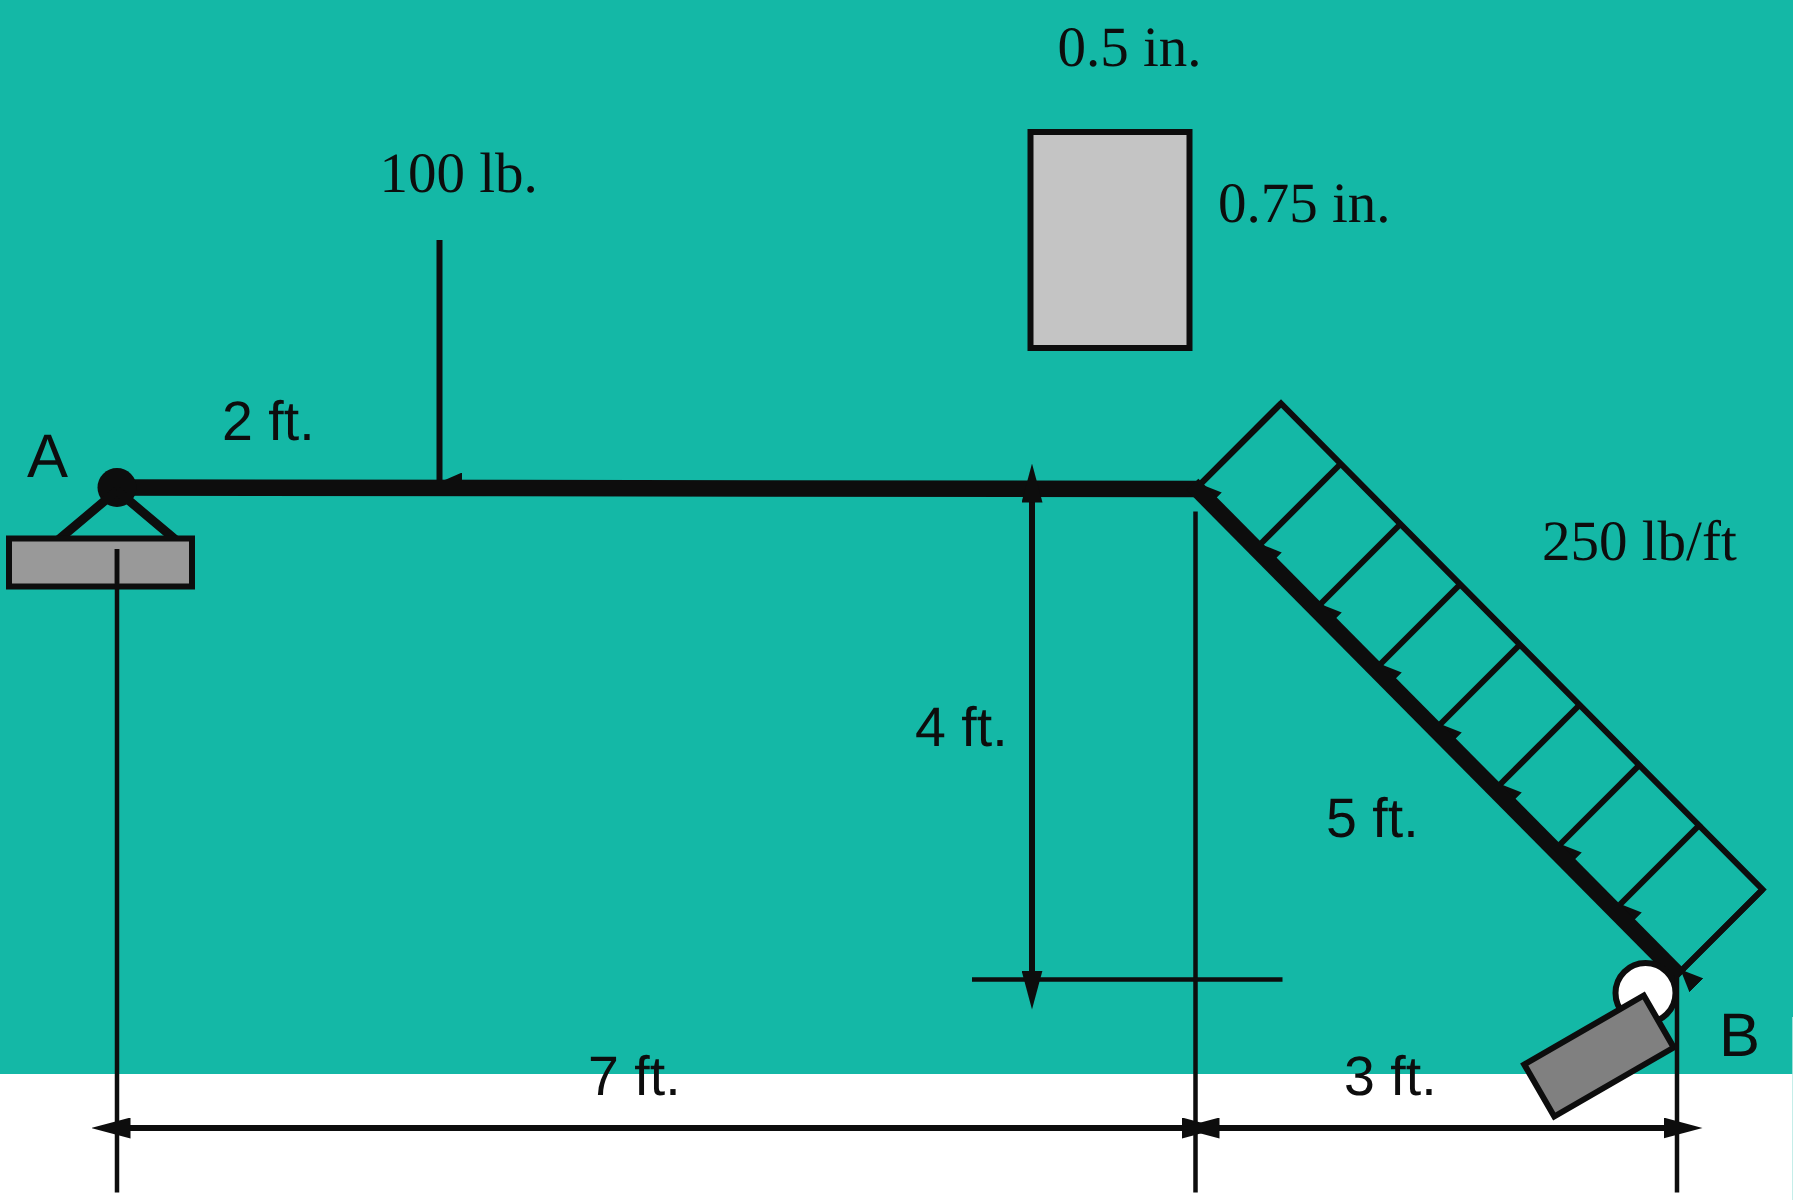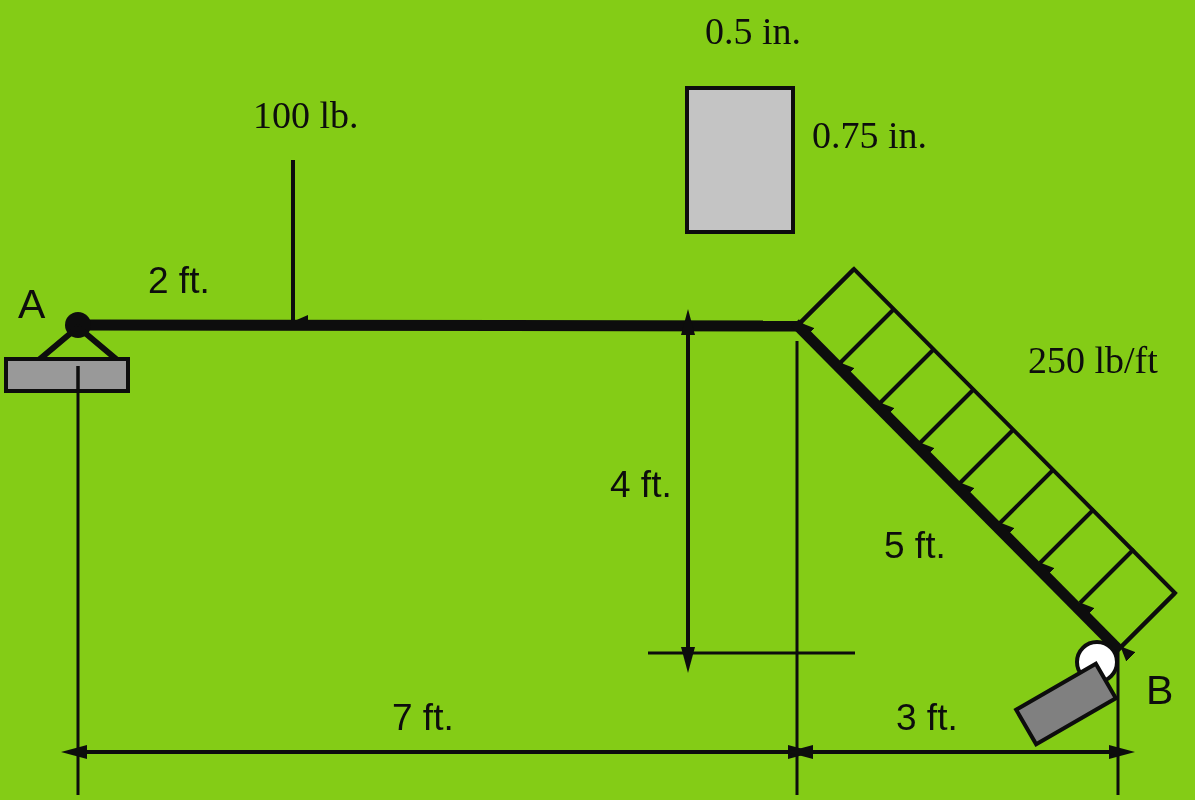--- a/index.html
+++ b/index.html
@@ -9,22 +9,22 @@
   }
   body {
     width: 1195px;
     height: 800px;
     font-family: "Liberation Sans", sans-serif;
     overflow: hidden;
   }
   #diagram-root {
     position: relative;
     width: 1195px;
-    height: 800px;
-    background: #84cc16;
+    height: 716px;
+    background: #14b8a6;
   }
   svg.figure {
     display: block;
     width: 1195px;
     height: 800px;
   }
   .lbl-serif {
     font-family: "Liberation Serif", serif;
     font-size: 38px;
     fill: #0d0d0d;

